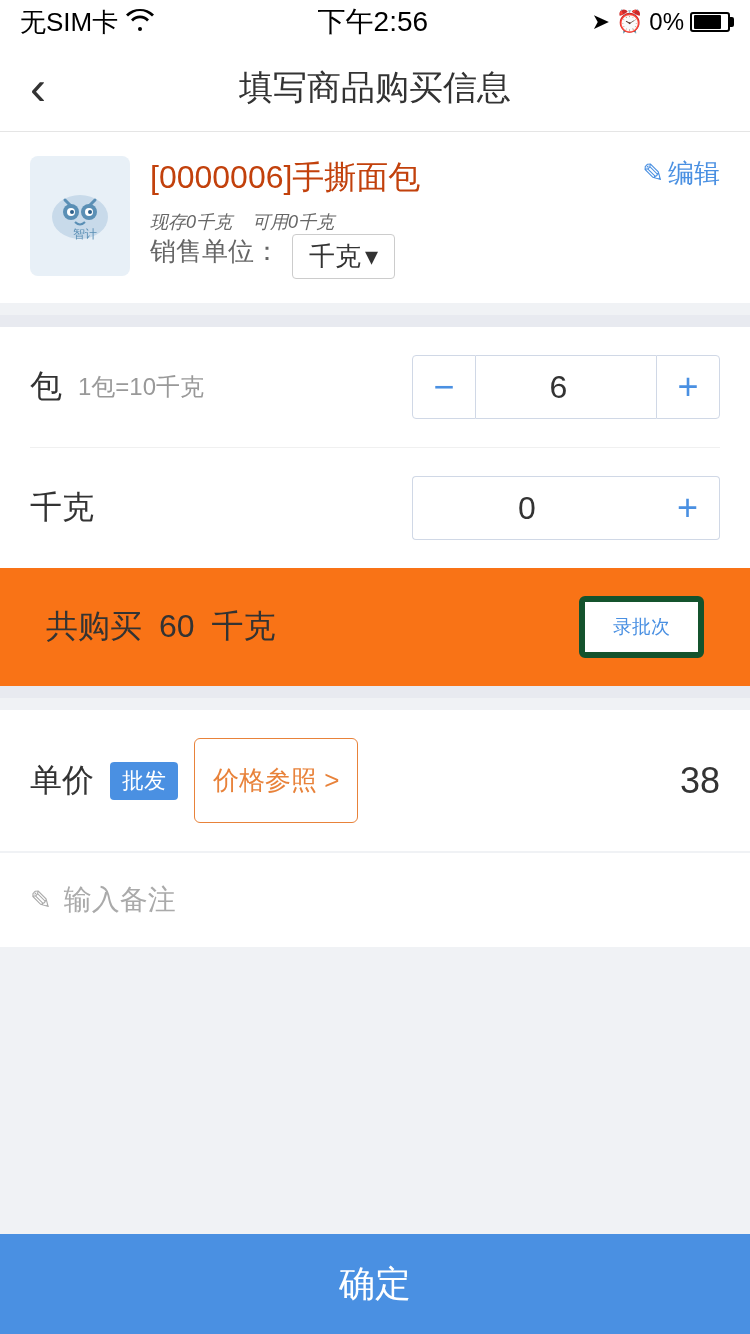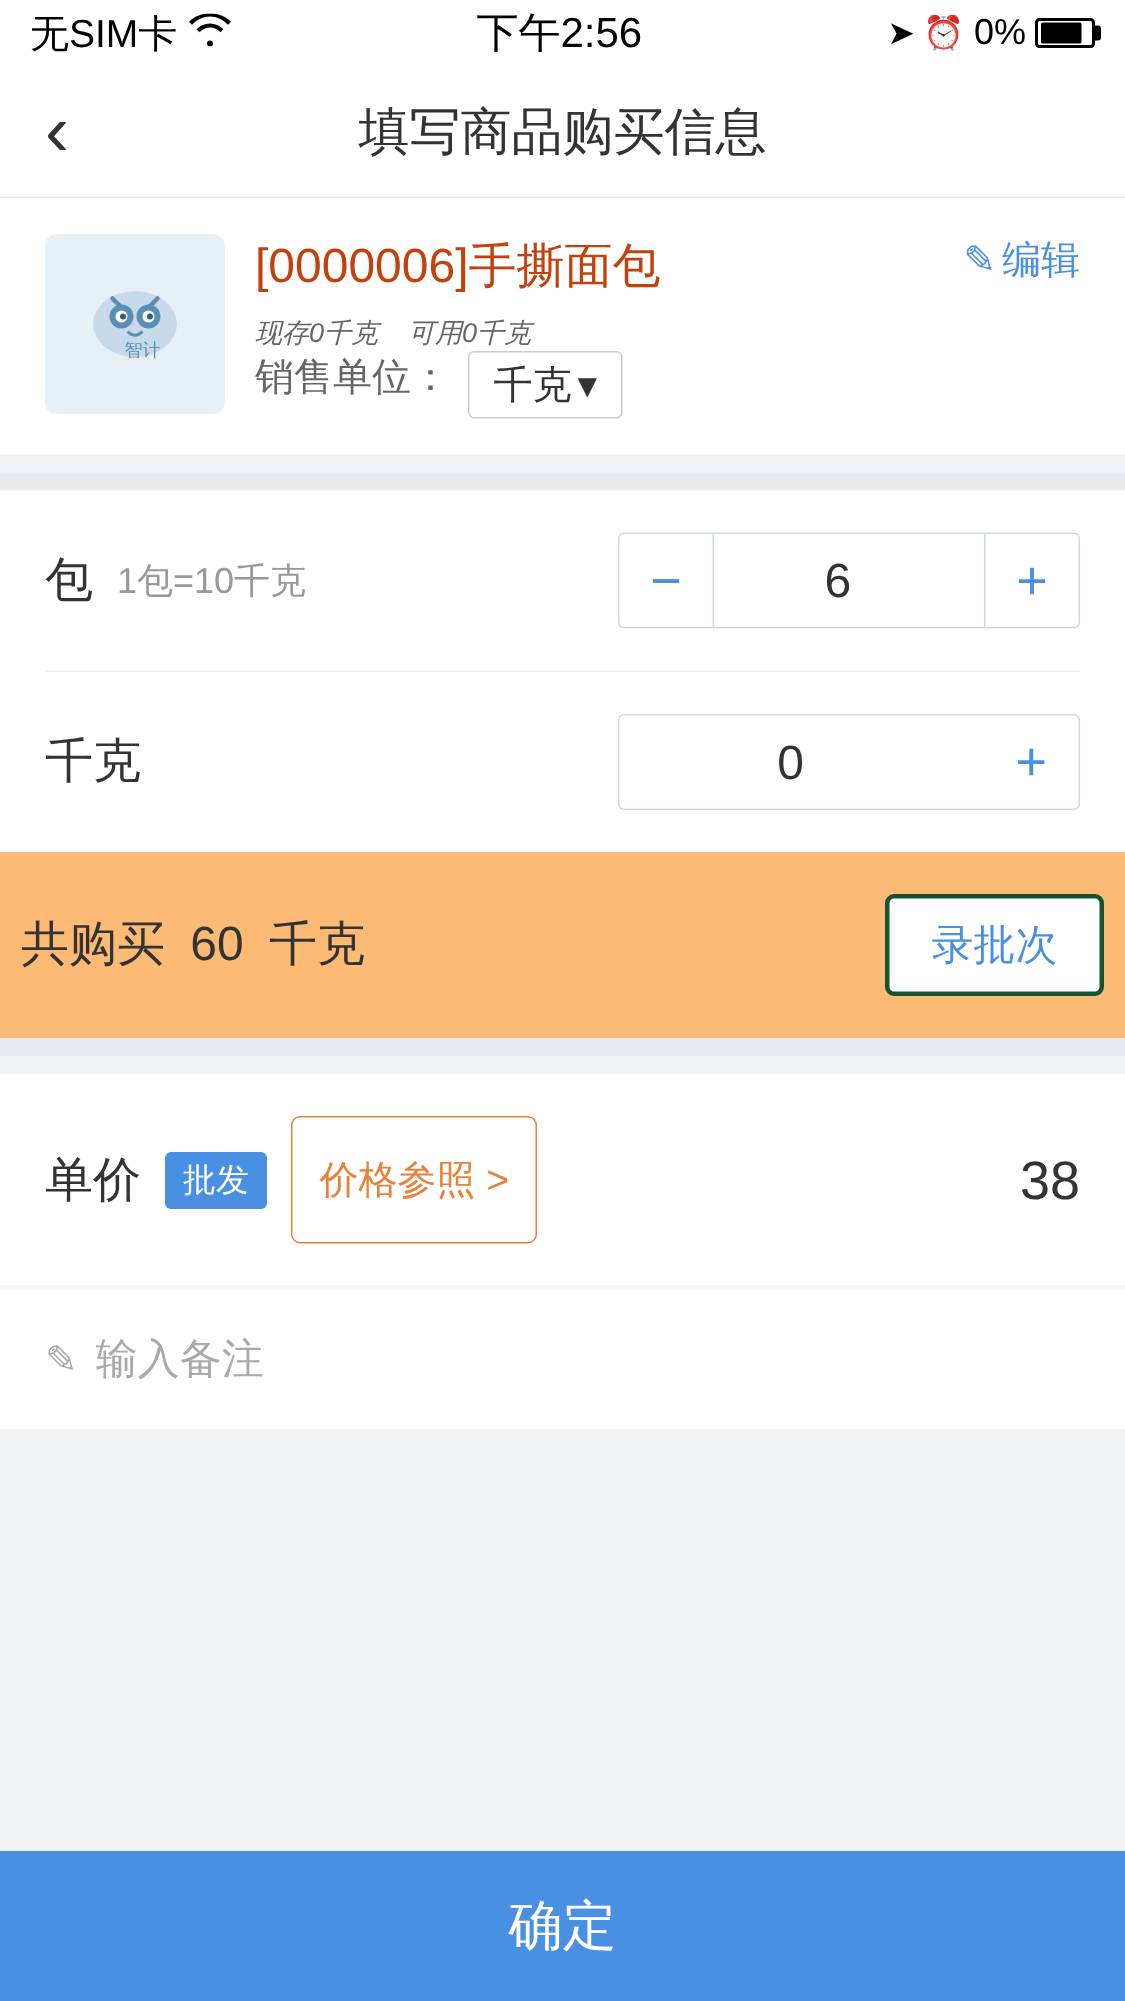--- a/index.html
+++ b/index.html
@@ -82,21 +82,21 @@
     
     .product-card {
       background: #fff;
       padding: 24px 30px;
       display: flex;
       align-items: flex-start;
       gap: 20px;
       margin-bottom: 12px;
     }
     .product-image {
-      width: 120px;
+      width: 100px;
       height: 120px;
       background: #e8f0f7;
       border-radius: 8px;
       display: flex;
       align-items: center;
       justify-content: center;
       flex-shrink: 0;
       text-align: right;
     }
     .owl-logo {
@@ -215,38 +215,38 @@
       border: 1px solid #d0d8e6;
       border-radius: 4px 0 0 4px;
       text-align: center;
       font-size: 32px;
       color: #333;
       background: #fff;
     }
 
     
     .total-section {
-      background: #fdba74;
-      padding: 28px 14px;
+      background: #f97316;
+      padding: 28px 46px;
       display: flex;
       align-items: center;
       justify-content: space-between;
     }
     .total-text {
       font-size: 32px;
       color: #333;
     }
     .total-text .highlight { color: #333; font-weight: 500; }
     .batch-btn {
-      border: 3px solid #14532d;
+      border: 6px solid #14532d;
       color: #4a90e2;
       background: #fff;
       border-radius: 6px;
       padding: 12px 28px;
-      font-size: 28px;
+      font-size: 19px;
       cursor: pointer;
     }
 
     
     .price-section {
       background: #fff;
       padding: 28px 30px;
       margin-top: 12px;
       display: flex;
       align-items: center;

